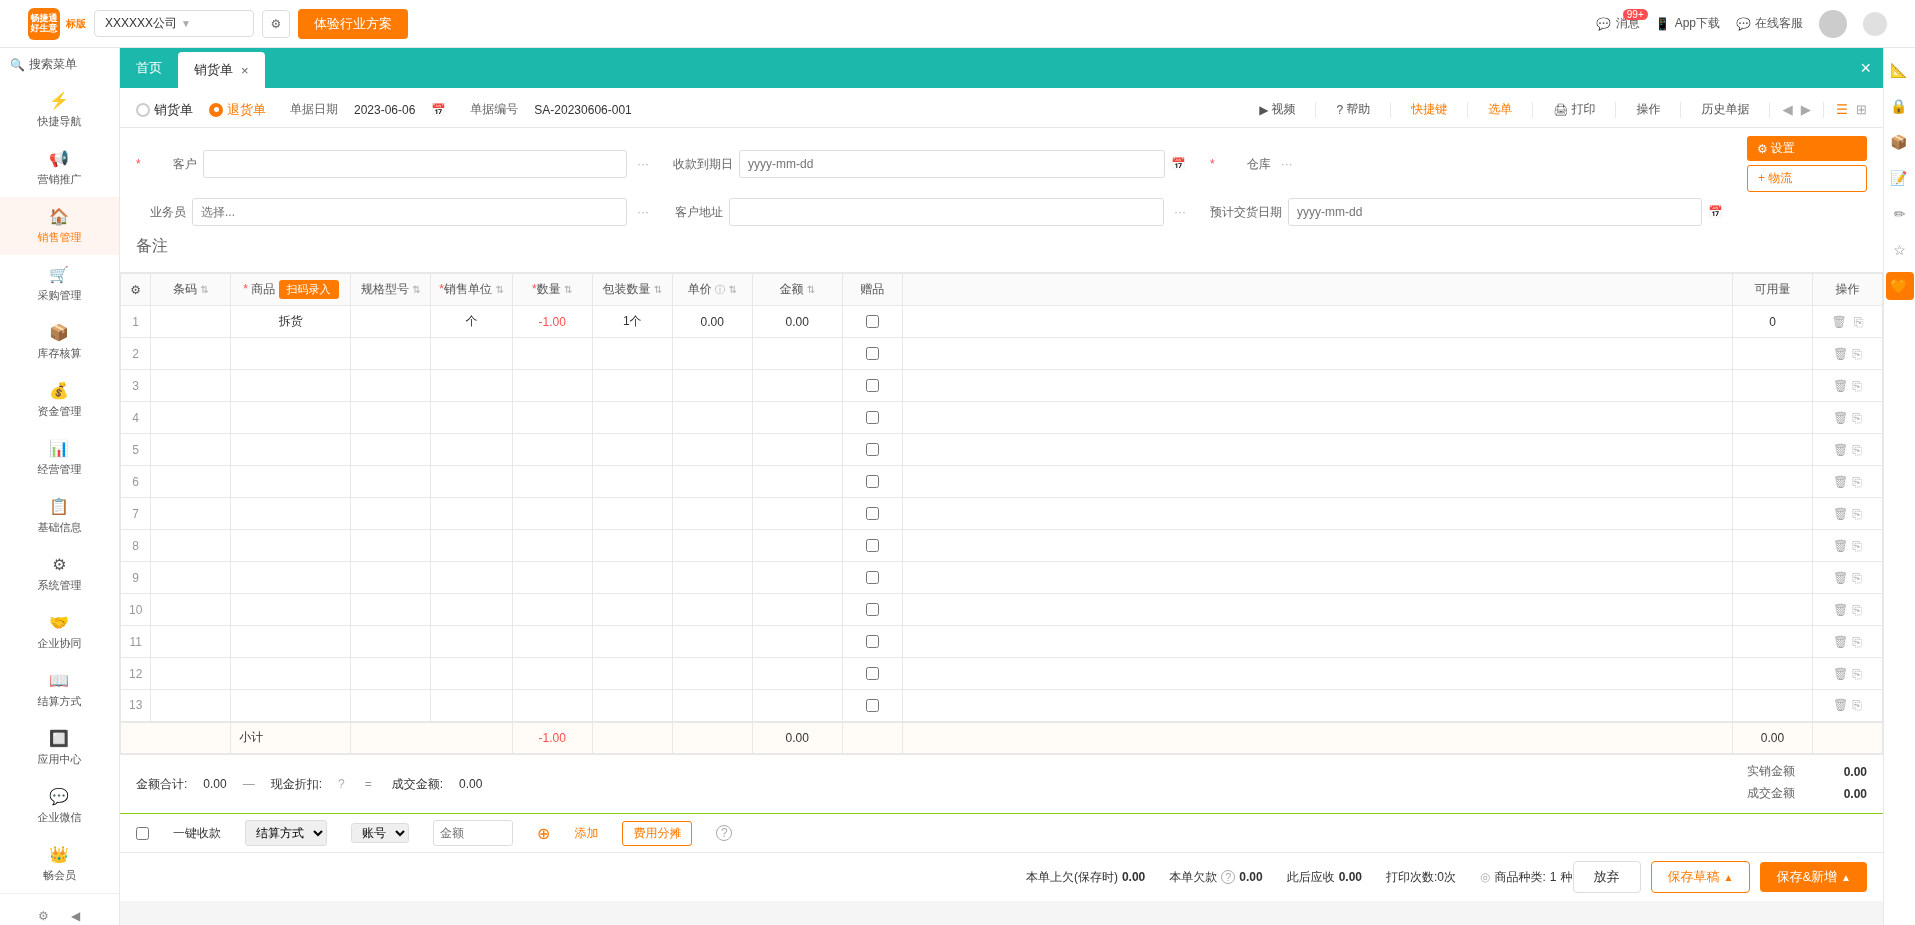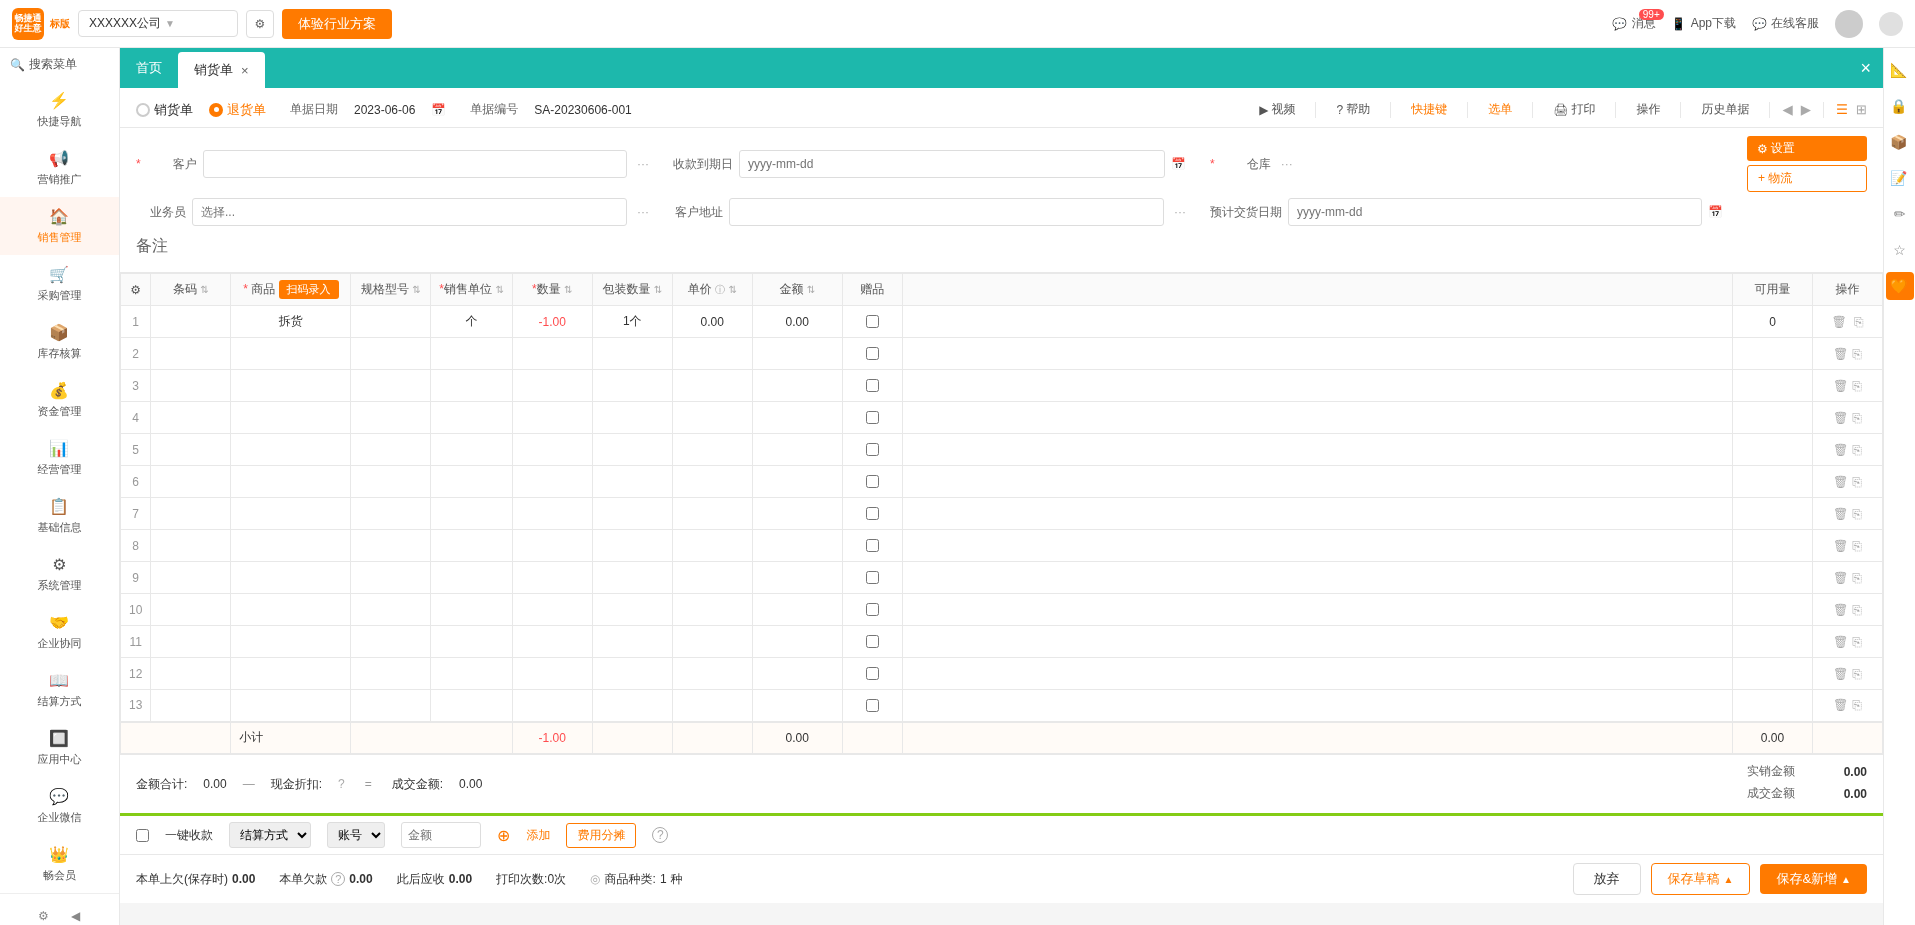--- a/index.html
+++ b/index.html
@@ -1,20 +1,20 @@
 <!DOCTYPE html>
 <html><head>
   <meta charset="utf-8">
   <style>
     * { box-sizing: border-box; margin: 0; padding: 0; }
     body { font-family: 'Microsoft YaHei', Arial, sans-serif; font-size: 12px; background: #f5f5f5; color: #333; overflow: hidden; height: 925px; width: 1915px; }
 
     
     .app-container { display: flex; flex-direction: column; height: 925px; width: 1915px; }
-    .top-bar { height: 48px; background: #fff; display: flex; align-items: center; padding: 0 12px; border-bottom: 1px solid #e8e8e8; justify-content: space-between; flex-shrink: 0; }
+    .top-bar { height: 48px; background: #fff; display: flex; align-items: center; padding: 0 28px; border-bottom: 1px solid #e8e8e8; justify-content: space-between; flex-shrink: 0; }
     .main-area { display: flex; flex: 1; overflow: hidden; }
     .sidebar { width: 120px; background: #fff; border-right: 1px solid #e8e8e8; display: flex; flex-direction: column; flex-shrink: 0; }
     .content-area { flex: 1; display: flex; flex-direction: column; overflow: hidden; }
     .tab-bar { height: 40px; background: #1db8ac; display: flex; align-items: center; flex-shrink: 0; }
     .main-content { flex: 1; background: #f5f5f5; overflow-y: auto; padding: 0; }
 
     
     .top-bar-left { display: flex; align-items: center; gap: 8px; }
     .brand-logo { display: flex; align-items: center; gap: 6px; }
     .brand-icon { width: 32px; height: 32px; background: #ff7a00; border-radius: 6px; display: flex; align-items: center; justify-content: center; color: #fff; font-size: 10px; font-weight: bold; }
@@ -66,25 +66,25 @@
     .scan-btn { background: #ff7a00; color: #fff; border: none; border-radius: 3px; padding: 2px 8px; cursor: pointer; font-size: 11px; }
     .row-num { color: #999; }
     .qty-negative { color: #ff4d4f; }
     .subtotal-row td { background: #fffbf7; font-weight: 500; border-top: 2px solid #e8e8e8; }
     .checkbox-cell { display: flex; align-items: center; justify-content: center; }
     input[type="checkbox"] { width: 13px; height: 13px; }
 
     
     .summary-bar { background: #fff; padding: 8px 16px; border-top: 1px solid #e8e8e8; display: flex; align-items: center; gap: 16px; font-size: 12px; }
     .summary-eq { color: #999; margin: 0 4px; }
-    .payment-bar { background: #fff; padding: 6px 16px; border-top: 3px solid #84cc16; display: flex; align-items: center; gap: 16px; font-size: 12px; }
+    .payment-bar { background: #fff; padding: 6px 16px; border-top: 1px solid #84cc16; display: flex; align-items: center; gap: 24px; font-size: 12px; }
     .feiyong-btn { border: 1px solid #ff7a00; color: #ff7a00; background: #fff; border-radius: 3px; padding: 3px 10px; cursor: pointer; font-size: 12px; }
 
     
-    .status-bar { background: #fff; padding: 8px 16px; border-top: 1px solid #e8e8e8; display: flex; align-items: center; justify-content: space-between; font-size: 12px; flex-shrink: 0; }
+    .status-bar { background: #fff; padding: 8px 16px; border-top: 1px solid #e8e8e8; display: flex; align-items: center; justify-content: flex-end; font-size: 12px; flex-shrink: 0; }
     .status-left { display: flex; align-items: center; gap: 24px; }
     .status-item { display: flex; align-items: center; gap: 4px; }
     .status-right { display: flex; align-items: center; gap: 10px; }
     .discard-btn { border: 1px solid #ddd; background: #fff; border-radius: 4px; padding: 6px 20px; cursor: pointer; font-size: 13px; color: #333; }
     .draft-btn { border: 1px solid #ff7a00; background: #fff; color: #ff7a00; border-radius: 4px; padding: 6px 16px; cursor: pointer; font-size: 13px; display: flex; align-items: center; gap: 4px; }
     .save-btn { background: #ff7a00; color: #fff; border: none; border-radius: 4px; padding: 6px 16px; cursor: pointer; font-size: 13px; display: flex; align-items: center; gap: 4px; }
     .btn-arrow { font-size: 10px; }
 
     
     .right-panel { width: 32px; background: #fff; border-left: 1px solid #e8e8e8; display: flex; flex-direction: column; align-items: center; padding: 8px 0; gap: 8px; flex-shrink: 0; }
@@ -711,21 +711,21 @@
             </div>
           </div>
         </div>
 
         <div class="payment-bar">
           <input type="checkbox" style="">
           <span>一键收款</span>
           <select style="height:26px;border:1px solid #ddd;border-radius:3px;font-size:12px;padding:0 6px;">
             <option>结算方式</option>
           </select>
-          <select style="height:26px;border:1px solid #ddd;border-radius:3px;font-size:12px;padding:0 6px;">
+          <select style="height:20px;border:1px solid #ddd;border-radius:3px;font-size:12px;padding:0 6px;">
             <option>账号</option>
           </select>
           <input type="text" placeholder="金额" style="height: 26px; border: 1px solid rgb(221, 221, 221); border-radius: 3px; font-size: 12px; padding: 0px 6px; width: 80px;">
           <span style="color:#ff7a00;font-size:16px;cursor:pointer;">⊕</span>
           <span style="color:#ff7a00;cursor:pointer;">添加</span>
           <button class="feiyong-btn">费用分摊</button>
           <span style="color:#aaa;cursor:pointer;font-size:12px;border:1px solid #aaa;border-radius:50%;width:16px;height:16px;display:inline-flex;align-items:center;justify-content:center;">?</span>
         </div>
 
         <div class="status-bar">

